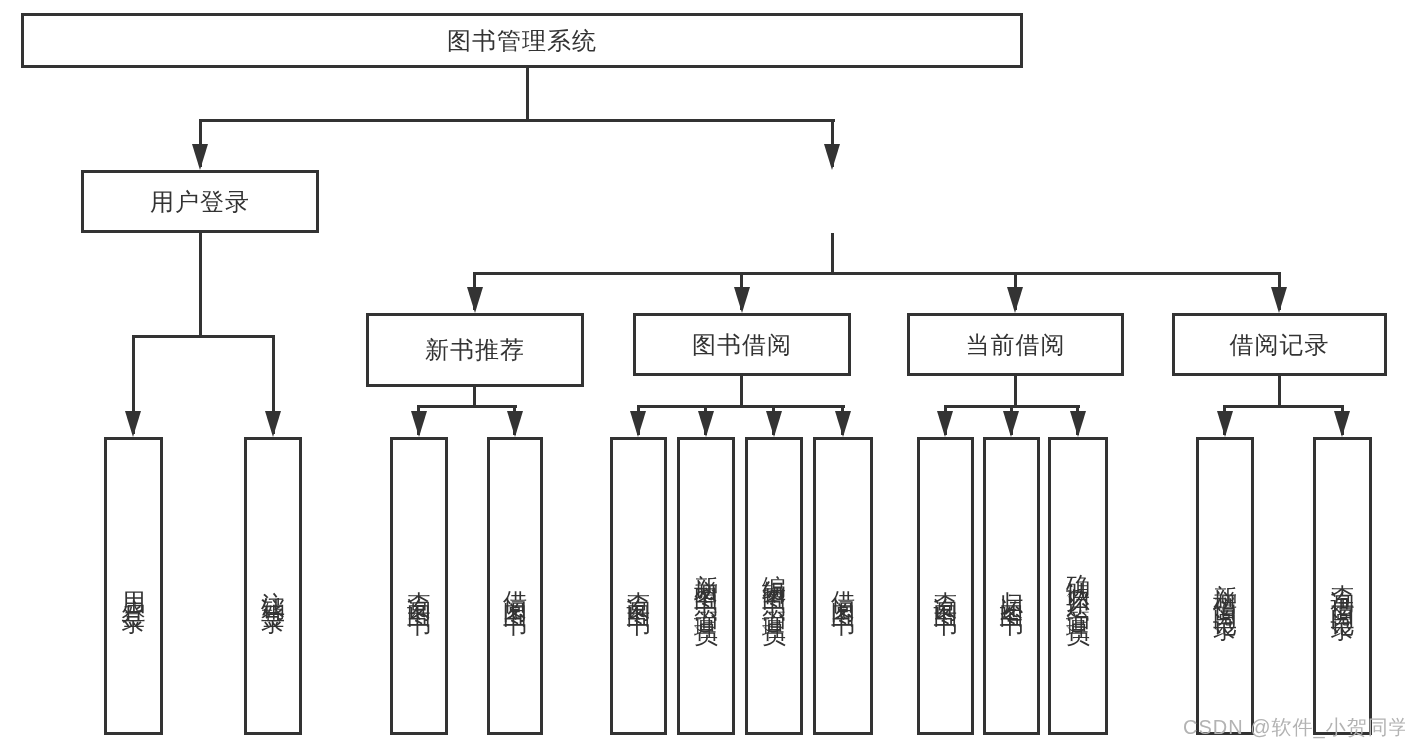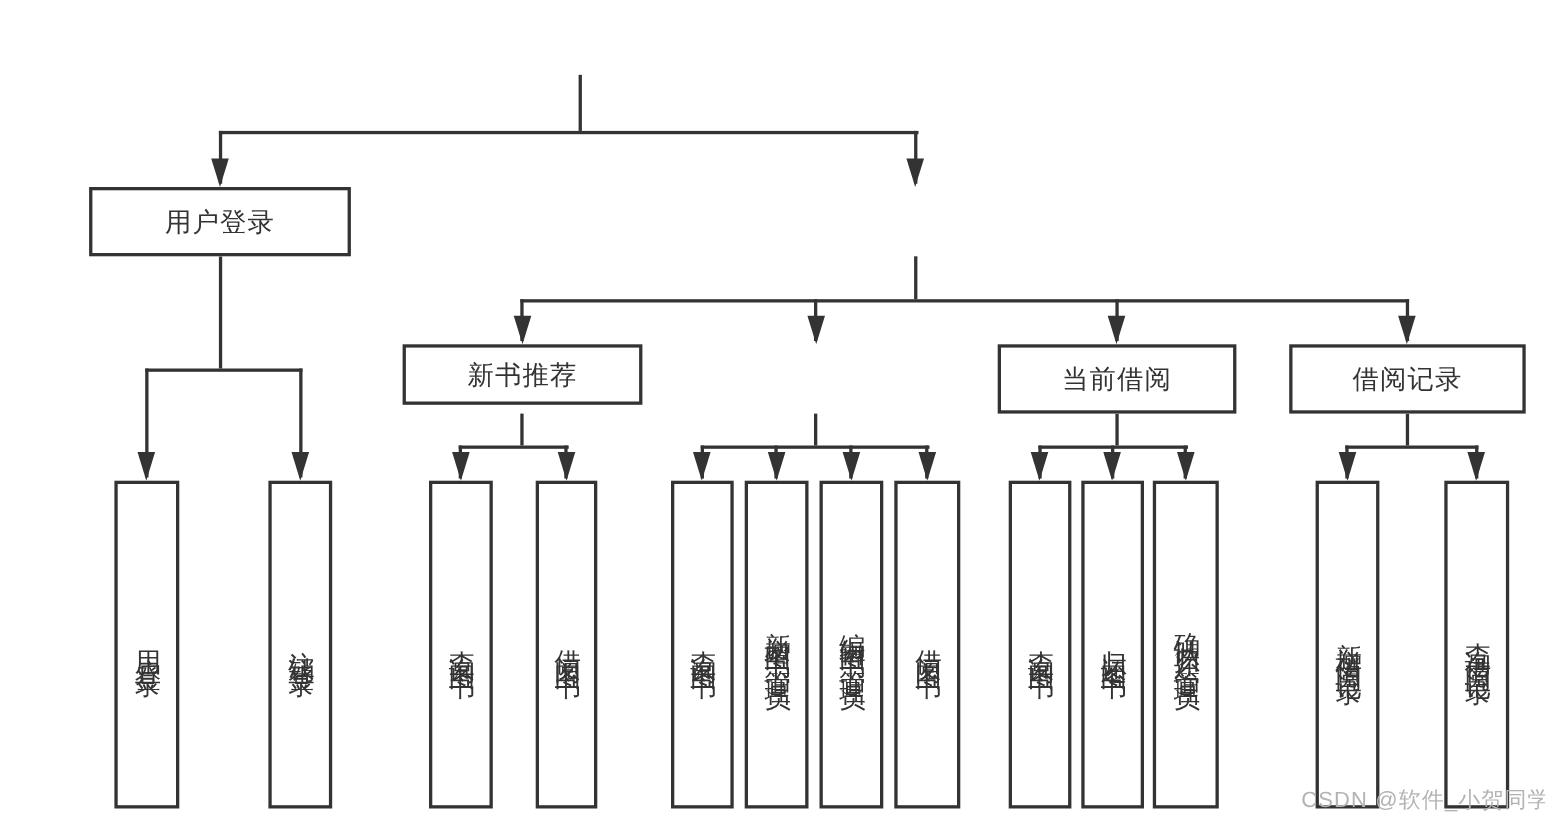--- a/index.html
+++ b/index.html
@@ -54,20 +54,23 @@
     letter-spacing: 1px;
     white-space: nowrap;
     z-index: 3;
   }
 </style>
 </head>
 <body>
 
 <div class="stage">
 
+  <div class="node h" style="left:21px; top:13px; width:1002px; height:55px;">
+    <span>图书管理系统</span>
+  </div>
 
   <div class="vline" style="left:526px; top:68px; height:51px;"></div>
   <div class="hline" style="left:199px; top:119px; width:636px;"></div>
   <div class="vline" style="left:199px; top:119px; height:48px;"></div>
   <div class="arrow" style="left:192px; top:144px;"></div>
   <div class="vline" style="left:831px; top:119px; height:48px;"></div>
   <div class="arrow" style="left:824px; top:144px;"></div>
 
   <div class="node h" style="left:81px; top:170px; width:238px; height:63px;">
     <span>用户登录</span>
@@ -84,22 +87,25 @@
   <div class="hline" style="left:473px; top:272px; width:808px;"></div>
   <div class="vline" style="left:473px; top:272px; height:38px;"></div>
   <div class="arrow" style="left:467px; top:287px;"></div>
   <div class="vline" style="left:740px; top:272px; height:38px;"></div>
   <div class="arrow" style="left:734px; top:287px;"></div>
   <div class="vline" style="left:1014px; top:272px; height:38px;"></div>
   <div class="arrow" style="left:1007px; top:287px;"></div>
   <div class="vline" style="left:1278px; top:272px; height:38px;"></div>
   <div class="arrow" style="left:1271px; top:287px;"></div>
 
-  <div class="node h" style="left:366px; top:313px; width:218px; height:55px;">
+  <div class="node h" style="left:366px; top:313px; width:218px; height:74px;">
     <span>新书推荐</span>
+  </div>
+  <div class="node h" style="left:633px; top:313px; width:218px; height:63px;">
+    <span>图书借阅</span>
   </div>
   <div class="node h" style="left:907px; top:313px; width:217px; height:63px;">
     <span>当前借阅</span>
   </div>
   <div class="node h" style="left:1172px; top:313px; width:215px; height:63px;">
     <span>借阅记录</span>
   </div>
 
   <div class="vline" style="left:473px; top:376px; height:29px;"></div>
   <div class="hline" style="left:417px; top:405px; width:100px;"></div>

